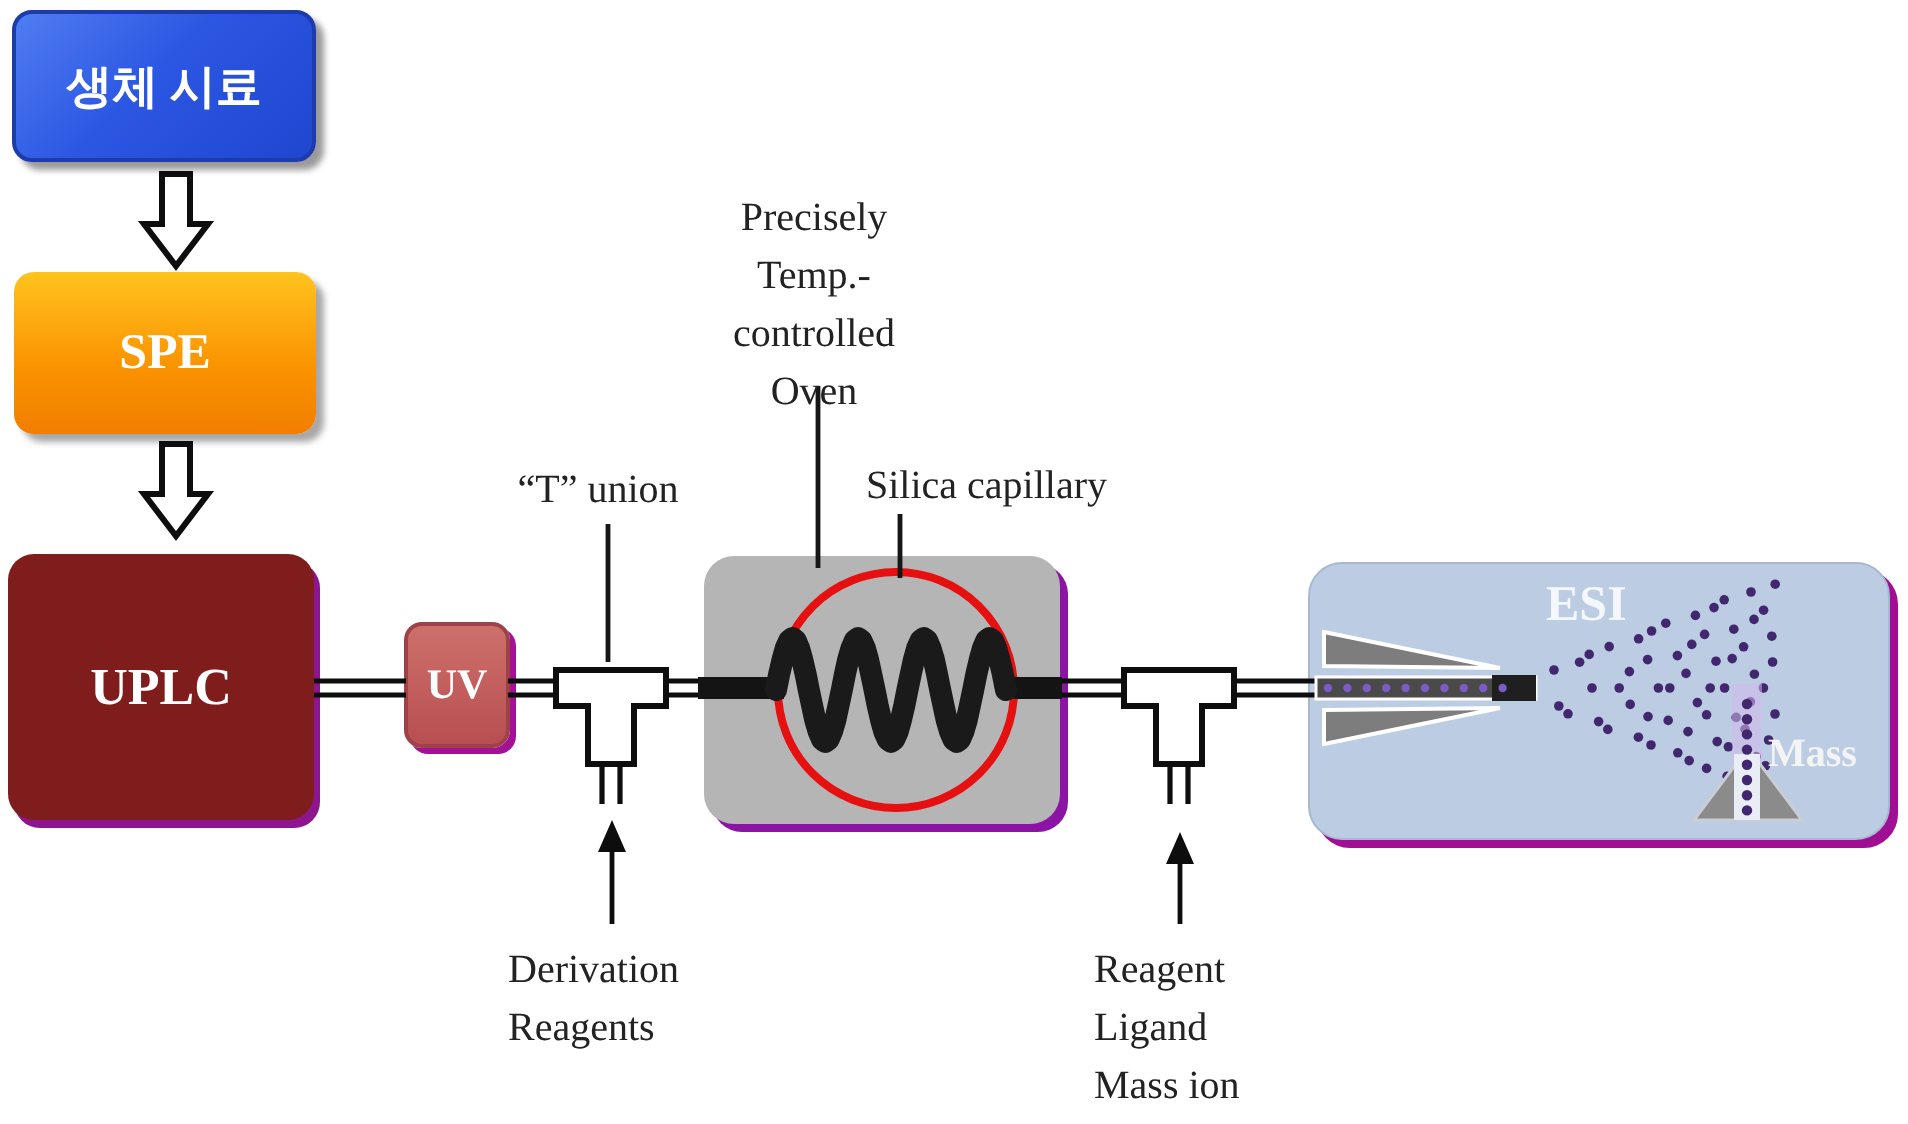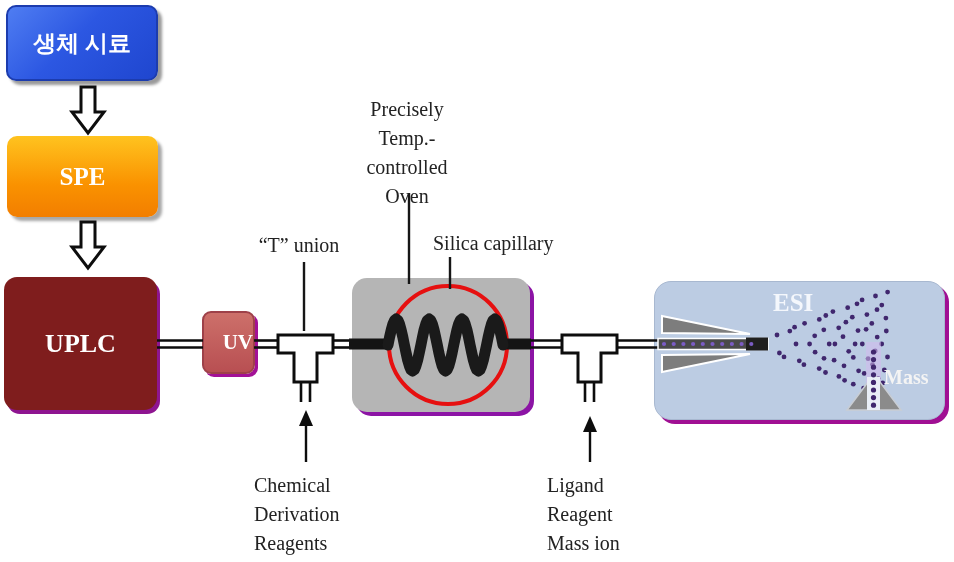--- a/index.html
+++ b/index.html
@@ -10,21 +10,21 @@
   .bio{left:6px;top:5px;width:152px;height:76px;border-radius:10px;
        background:linear-gradient(135deg,#4f7df2 0%,#2c57e2 45%,#1f46cf 100%);
        border:2px solid #1c3cae;box-shadow:4px 4px 3px #9a9a9a;font-size:23px;}
   .spe{left:7px;top:136px;width:151px;height:81px;border-radius:10px;
        background:linear-gradient(180deg,#ffc31f 0%,#fa9200 60%,#f27e00 100%);
        box-shadow:4px 4px 3px #a8a8a8;font-size:25px;text-align:center;}
   .uplc{left:4px;top:277px;width:153px;height:133px;border-radius:13px;
        background:#7f1d1d;box-shadow:3px 4px 0 #8e1590;font-size:26px;}
   .uv{left:202px;top:311px;width:53px;height:63px;border-radius:9px;
        background:linear-gradient(180deg,#cd706a 0%,#b84f52 100%);
-       border:2px solid #9e4149;box-shadow:3px 3px 0 #a31196;font-size:21px;justify-content:flex-end;}
+       border:2px solid #9e4149;box-shadow:3px 3px 0 #a31196;font-size:21px;}
   .oven{left:352px;top:278px;width:178px;height:134px;border-radius:15px;
        background:#b5b5b5;box-shadow:4px 4px 0 #8c14a5;}
   .esi{left:654px;top:281px;width:291px;height:139px;border-radius:17px;
        background:#bccce3;border:1px solid #a8b8d0;box-shadow:4px 4px 0 #a00f93;}
   svg.overlay{position:absolute;left:0;top:0;z-index:5;}
   .lbl{position:absolute;z-index:6;color:#222;font-size:20px;line-height:29px;white-space:nowrap;}
   .center{text-align:center;}
   .esi-txt{position:absolute;left:736px;top:289px;z-index:6;color:#f4f7fc;font-weight:bold;font-size:25px;margin-left:37px;}
   .mass-txt{position:absolute;left:884px;top:366px;z-index:6;color:#f4f4f4;font-weight:bold;font-size:20px;}
 </style>
@@ -199,26 +199,25 @@
   <div class="lbl center" style="left:342px;top:95px;width:130px;">
     <div>Precisely</div>
     <div>Temp.-</div>
     <div>controlled</div>
     <div>Oven</div>
   </div>
 
   <div class="lbl" style="left:433px;top:229px;">Silica capillary</div>
 
   <div class="lbl" style="left:254px;top:471px;">
-    <div>Chemical</div>
     <div>Derivation</div>
     <div>Reagents</div>
   </div>
 
   <div class="lbl" style="left:547px;top:471px;">
+    <div>Reagent</div>
     <div>Ligand</div>
-    <div>Reagent</div>
     <div>Mass ion</div>
   </div>
 
   <div class="esi-txt">ESI</div>
   <div class="mass-txt">Mass</div>
 </div>
 
 </body></html>

